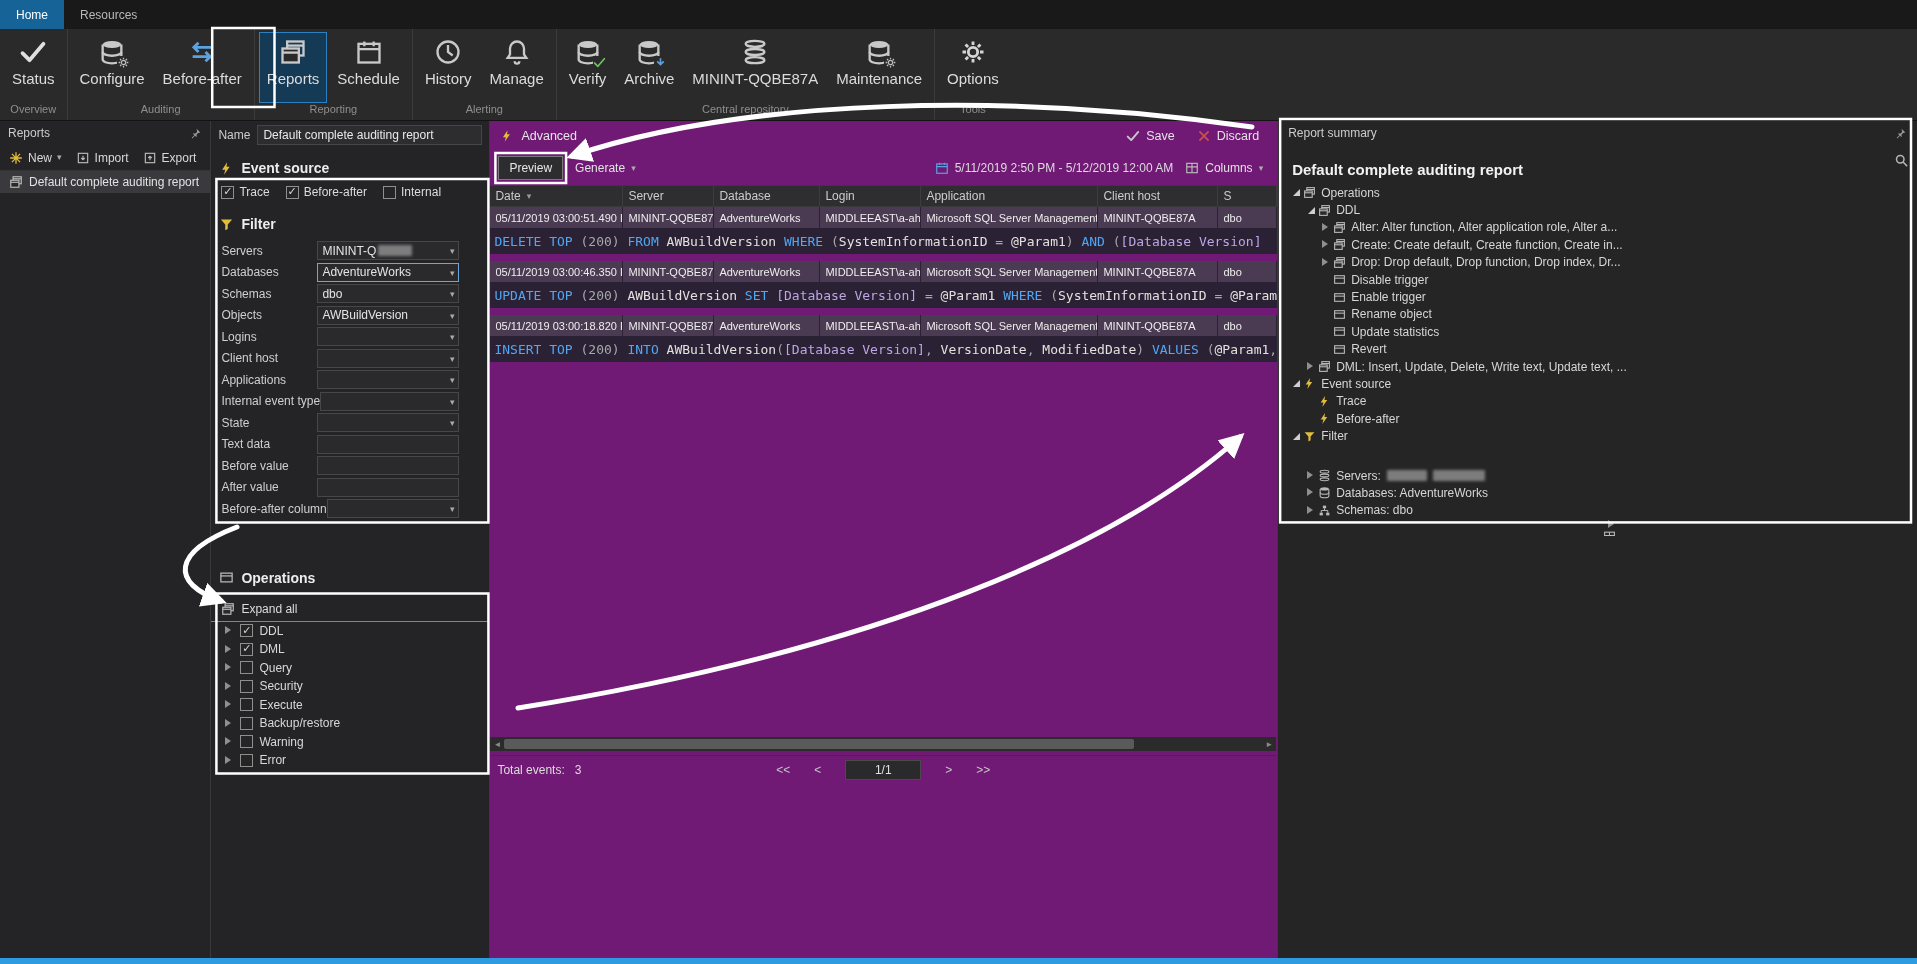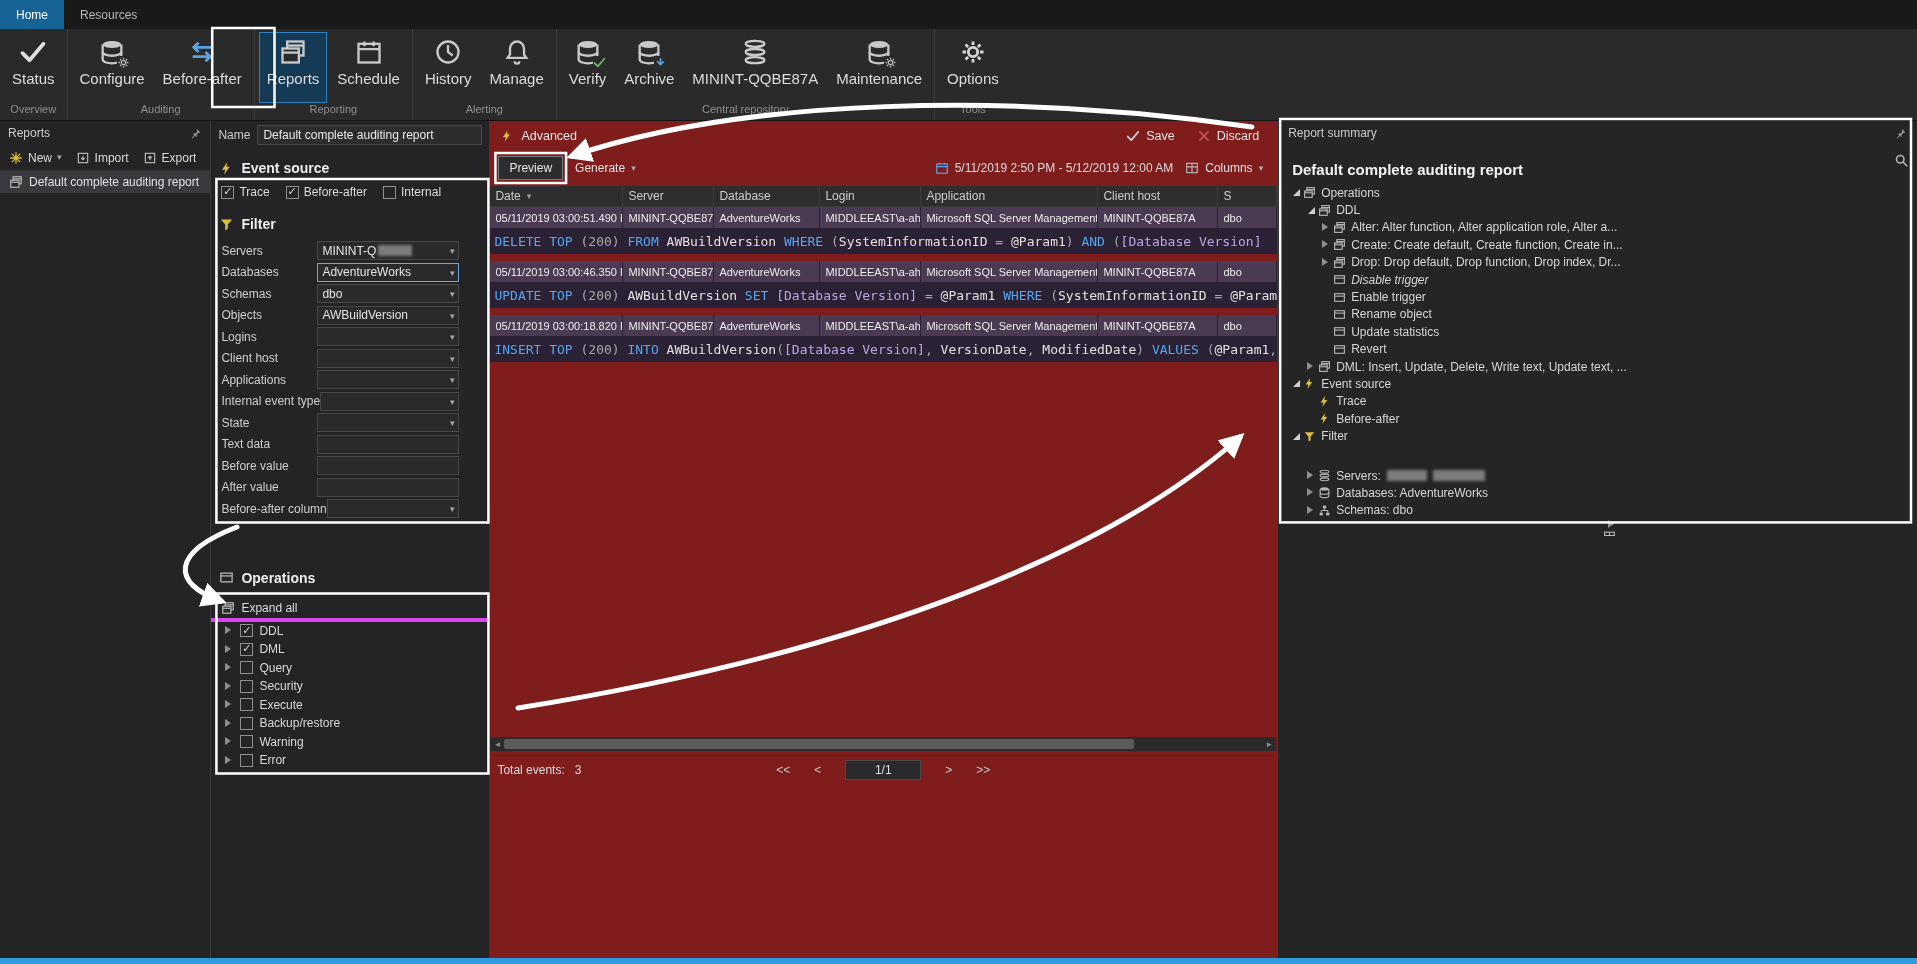--- a/index.html
+++ b/index.html
@@ -18,21 +18,21 @@
 .rbtn{min-width:46px;padding:4px 7px 2px;display:flex;flex-direction:column;align-items:center;border:1px solid transparent;color:#dcdcdc}
 .rbtn.selected{background:#153a55;border-color:#2c7fc0}
 .ricw{width:28px;height:28px;position:relative;color:#c9c9c9;margin-top:1px}
 .rovl{position:absolute;right:-4px;bottom:-3px;width:13px;height:13px;background:#2a2a2a;border-radius:2px}
 .rlbl{font-size:15px;margin-top:4px;white-space:nowrap}
 .rgl{height:17px;text-align:center;color:#8f8f8f;font-size:11px}
 
 .content{position:absolute;top:121px;left:0;width:1917px;height:837px;display:flex}
 .left-panel{width:222px;background:#242426;border-right:1px solid #3a3a3a;display:flex;flex-direction:column}
 .editor-panel{width:279px;background:#242426;border-right:1px solid #3a3a3a;position:relative}
-.preview-panel{flex:1;background:#7f1d1d;position:relative;border-right:1px solid #3a3a3a}
+.preview-panel{flex:1;background:#701a75;position:relative;border-right:1px solid #3a3a3a}
 .summary-panel{width:671px;background:#252526;position:relative}
 
 .lp-title{height:24px;display:flex;align-items:center;padding:0 8px;color:#cccccc}
 .lp-title .sp{flex:1}
 .lp-pin{width:13px;height:13px;color:#9a9a9a}
 .lp-toolbar{height:26px;display:flex;align-items:center;gap:14px;padding:0 9px;border-bottom:1px solid #333}
 .lp-tool{display:flex;align-items:center;gap:5px;color:#d8d8d8}
 .ic-s{width:14px;height:14px;display:inline-block}
 .caret{font-size:9px;color:#aaa;line-height:1}
 .lp-item{height:22px;display:flex;align-items:center;gap:6px;padding:0 9px;color:#e2e2e2}
@@ -53,21 +53,21 @@
 .frow{height:21.5px;display:flex;align-items:center;padding:0 30px 0 10px}
 .flbl{flex:1;color:#cfcfcf;white-space:nowrap}
 .fctl{width:142px;height:19px;background:#2a2a2c;border:1px solid #474747;display:flex;align-items:center;position:relative;padding:0 4px;color:#e4e4e4}
 .fctl.focused{border-color:#6ea6d8}
 .fctl .caret{position:absolute;right:4px;top:5px}
 .fval{white-space:nowrap;overflow:hidden}
 .redact{display:inline-block;height:11px;background:#929292;opacity:.8;filter:blur(1.5px);border-radius:1px;vertical-align:middle;margin-left:6px}
 .redact.w0{width:34px;margin-left:2px}
 .redact.w1{width:40px}.redact.w2{width:52px}
 .ops-hd{margin-top:48px}
-.ops-toolbar{margin-top:10px;height:24px;display:flex;align-items:center;gap:6px;padding:0 10px;color:#dcdcdc;border-bottom:4px solid #d946ef}
+.ops-toolbar{margin-top:10px;height:24px;display:flex;align-items:center;gap:6px;padding:0 10px;color:#dcdcdc;border-bottom:1px solid #d946ef}
 .oprow{height:18.5px;display:flex;align-items:center;gap:6px;padding-left:12px;color:#d8d8d8}
 
 .tw{width:11px;height:11px;flex:0 0 11px;position:relative}
 .tw.open::after{content:"";position:absolute;right:1px;top:2px;border-left:7px solid transparent;border-bottom:7px solid #cfcfcf}
 .tw.closed::after{content:"";position:absolute;left:2px;top:1px;border-top:4.5px solid transparent;border-bottom:4.5px solid transparent;border-left:6px solid #8f8f8f}
 
 .pv-tb1{height:30px;display:flex;align-items:center;padding:0 10px}
 .pv-left{display:flex;align-items:center;gap:7px;color:#e6e6e6;font-size:12.5px}
 .pv-sp{flex:1}
 .pv-act{display:flex;align-items:center;gap:6px;margin-left:22px;color:#e2e2e2;font-size:12.5px}
@@ -777,21 +777,21 @@
         </div>
         <div class="trow" style="padding-left: 42px;">
           <span class="tw closed"></span>
           <span class="ticw" style="color: rgb(185, 185, 185);">
             <svg class="ic">
               <use href="#ic-stack" xlink:href="#ic-stack"></use>
             </svg>
           </span>
           <span class="tlbl">Drop: Drop default, Drop function, Drop index, Dr...</span>
         </div>
-        <div class="trow" style="padding-left: 42px; font-style: italic;">
+        <div class="trow" style="padding-left: 42px;">
           <span class="tw "></span>
           <span class="ticw" style="color: rgb(185, 185, 185);">
             <svg class="ic">
               <use href="#ic-rect" xlink:href="#ic-rect"></use>
             </svg>
           </span>
           <span class="tlbl">Disable trigger</span>
         </div>
         <div class="trow" style="padding-left: 42px;">
           <span class="tw "></span>

